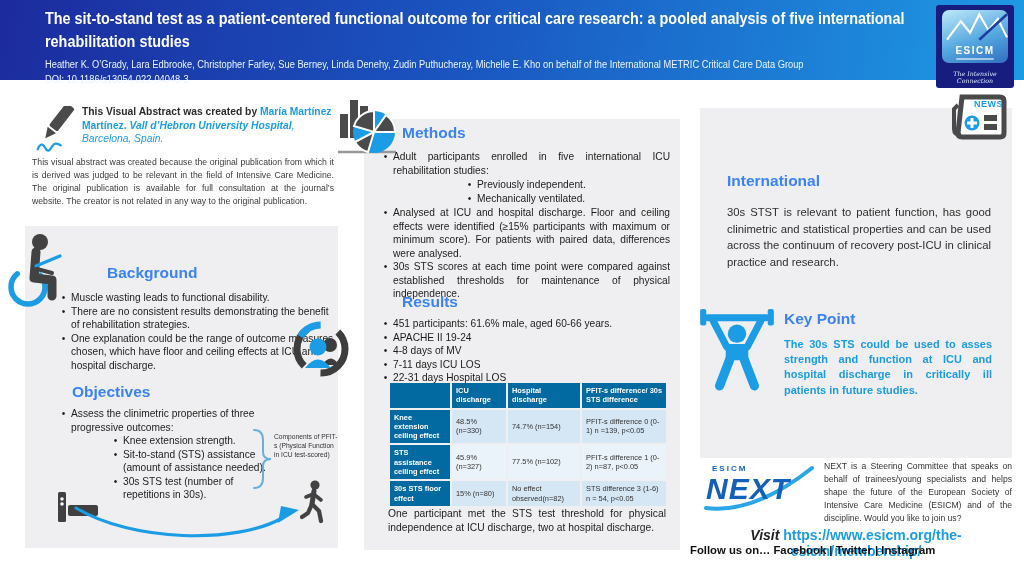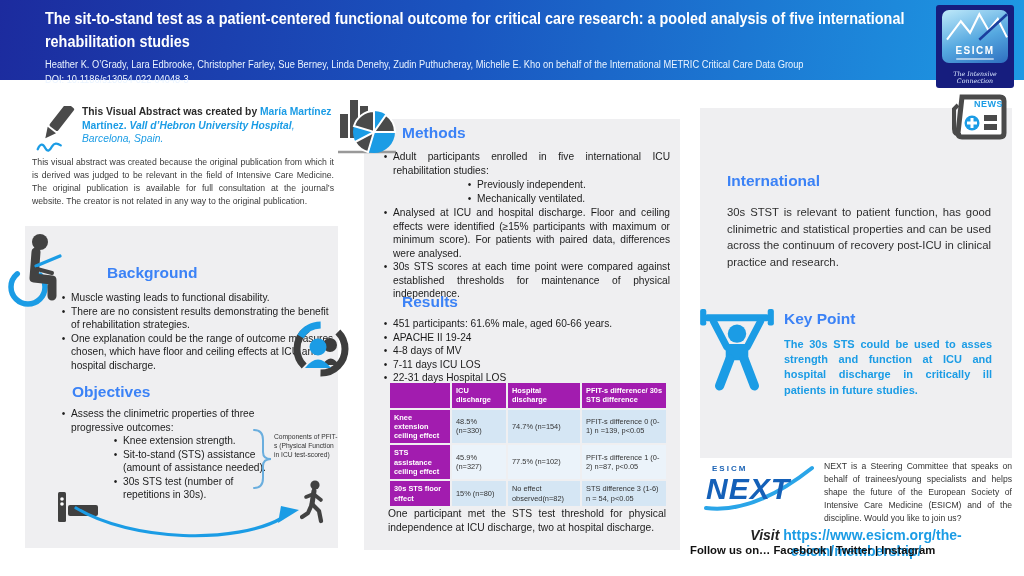--- a/index.html
+++ b/index.html
@@ -61,21 +61,21 @@
   .methods-heading { left:402px; top:124px; }
   .methods-list { left:378px; top:150px; width:292px; }
   .methods-list li { font-size:10px; }
   .results-heading { left:402px; top:293px; }
   .results-list { left:378px; top:317px; width:288px; }
   .results-list li { line-height:1.24; }
 
   table.rtable { left:388px; top:381px; width:272px; border-collapse:separate; border-spacing:2px;
     table-layout:fixed; }
   table.rtable th, table.rtable td { padding:3px 4px; vertical-align:middle; }
-  table.rtable .hcell { background:#a21caf; color:#fff; font-weight:bold; font-size:7.4px;
+  table.rtable .hcell { background:#0369a1; color:#fff; font-weight:bold; font-size:7.4px;
     text-align:left; line-height:1.25; }
   table.rtable td { font-size:7.4px; color:#333; line-height:1.3; text-align:left; }
   table.rtable tr.r-odd td  { background:#d5e6f4; }
   table.rtable tr.r-even td { background:#ebf3fa; }
   .col-label {width:60px;} .col-icu {width:54px;} .col-hosp {width:72px;} .col-diff {width:84px;}
 
   .mid-note { left:388px; top:507px; width:278px; font-size:10.3px; color:#1c1c1c;
     text-align:justify; line-height:1.38; }
 
   

